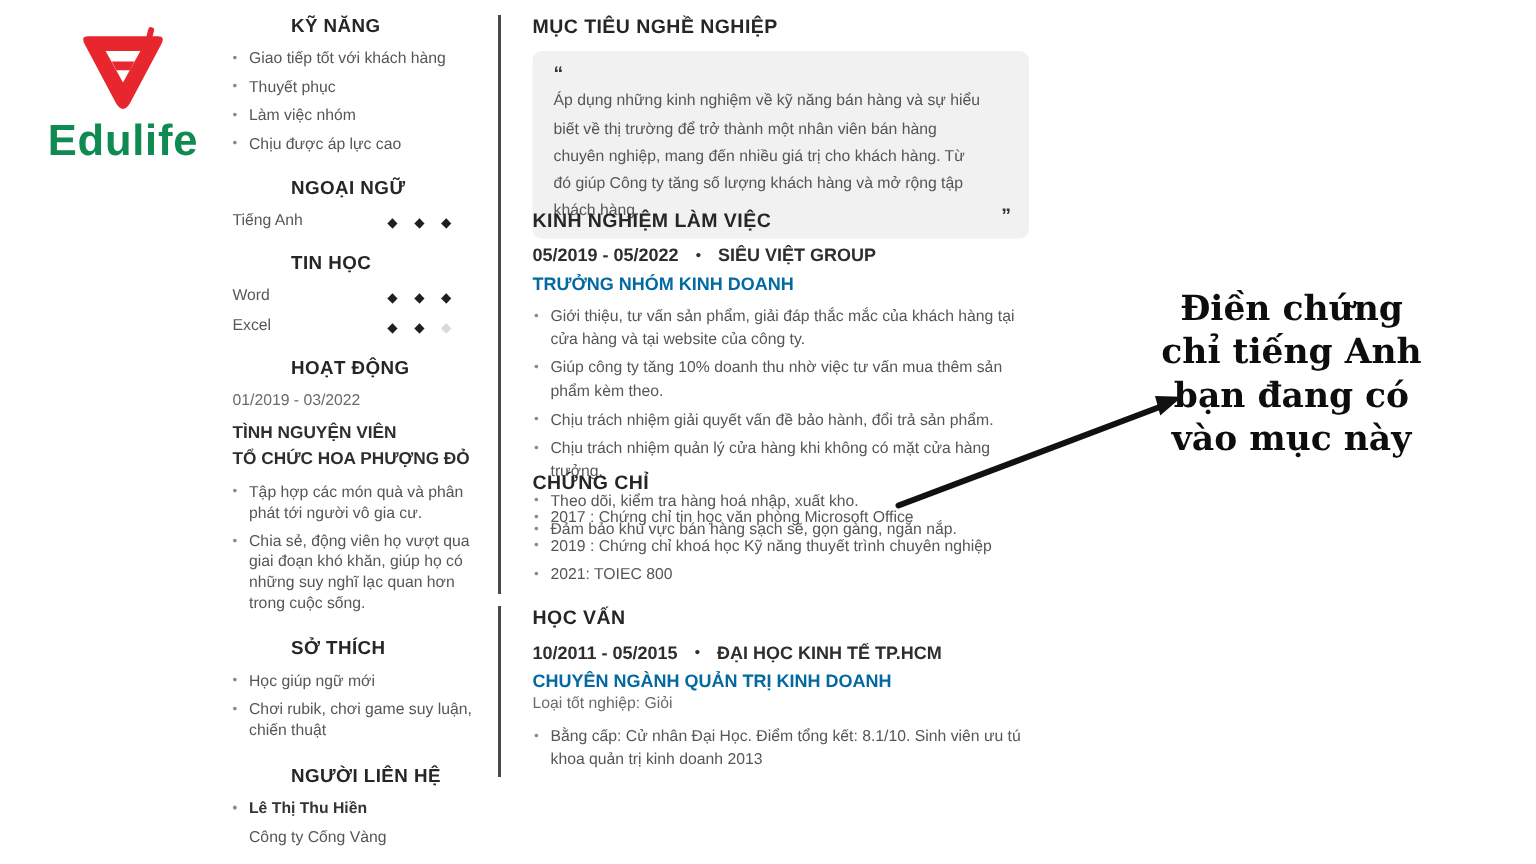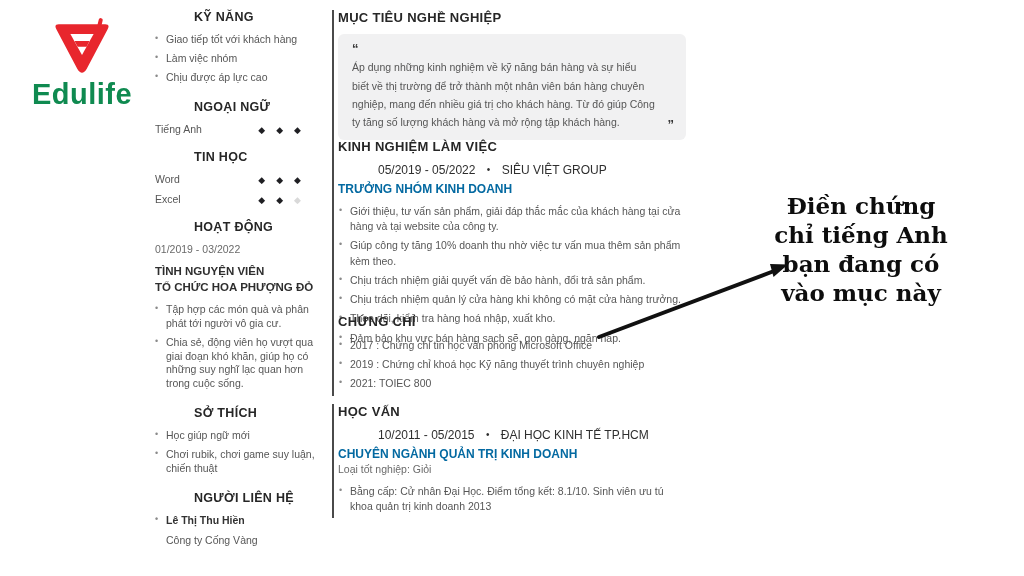--- a/index.html
+++ b/index.html
@@ -35,31 +35,31 @@
   .diamond { font-size:9px; color:#d9d9d9; line-height:1; }
   .diamond.on { color:#1f1f23; }
   .side-date { font-size:10.5px; color:#6a6a6a; margin-bottom:8px; }
   .side-sub { font-size:11.5px; font-weight:bold; color:#2e2e2e; line-height:1.45; }
   .side-sub-wrap { margin-bottom:7px; }
   .ref-lines { padding-left:11px; margin-top:2px; }
   .ref-lines div { font-size:10.5px; color:#565656; line-height:1.5; }
 
   
   .main-sec { position:absolute; left:332px; width:354px; border-left:2px solid #4a4a4a;
-           padding-left:4px; }
+           padding-left:21px; }
   .main-title { font-size:13px; font-weight:bold; color:#262626; letter-spacing:0.3px;
            margin-bottom:9px; }
   .quote-box { position:relative; background:#f1f1f2; border-radius:6px;
            padding:8px 30px 10px 14px; }
   .quote-open { display:block; font-weight:bold; font-size:13px; color:#333;
            line-height:1.1; margin-bottom:1px; }
   .quote-close { position:absolute; right:12px; bottom:8px; font-weight:bold;
            font-size:13px; color:#333; }
   .quote-text { font-size:10.5px; line-height:1.55; color:#555;text-align:right; }
-  .dateline { font-size:12px; font-weight:normal; color:#2e2e2e; margin-bottom:5px;margin-left:40px; }
+  .dateline { font-size:12px; font-weight:bold; color:#2e2e2e; margin-bottom:5px; }
   .dateline .sep { margin:0 8px; font-size:10px; vertical-align:1px; }
   .roleline { font-size:12px; font-weight:bold; color:#0369a1; margin-bottom:8px; }
   .gradeline { font-size:10.5px; color:#6a6a6a; margin:-2px 0 9px; }
   ul.mlist { list-style:none; }
   ul.mlist li { position:relative; font-size:10.5px; line-height:1.45; color:#565656;
            padding-left:12px; margin-bottom:4px; }
   ul.mlist li::before { content:"•"; position:absolute; left:1px; top:0;
            color:#8a8a8a; font-size:9px; }
 
   
@@ -80,20 +80,21 @@
   <span class="brand">Edulife</span>
   <span class="brand-accent"></span>
 </div>
 
 <div class="sidebar">
 
   <div class="side-sec">
     <div class="side-title">KỸ NĂNG</div>
     <ul class="blist">
       <li>Giao tiếp tốt với khách hàng</li>
+      <li>Thuyết phục</li>
       <li>Làm việc nhóm</li>
       <li>Chịu được áp lực cao</li>
     </ul>
   </div>
 
   <div class="side-sec">
     <div class="side-title">NGOẠI NGỮ</div>
     <div class="rating-row">
       <span class="rating-label">Tiếng Anh</span>
       <span class="diamonds">

